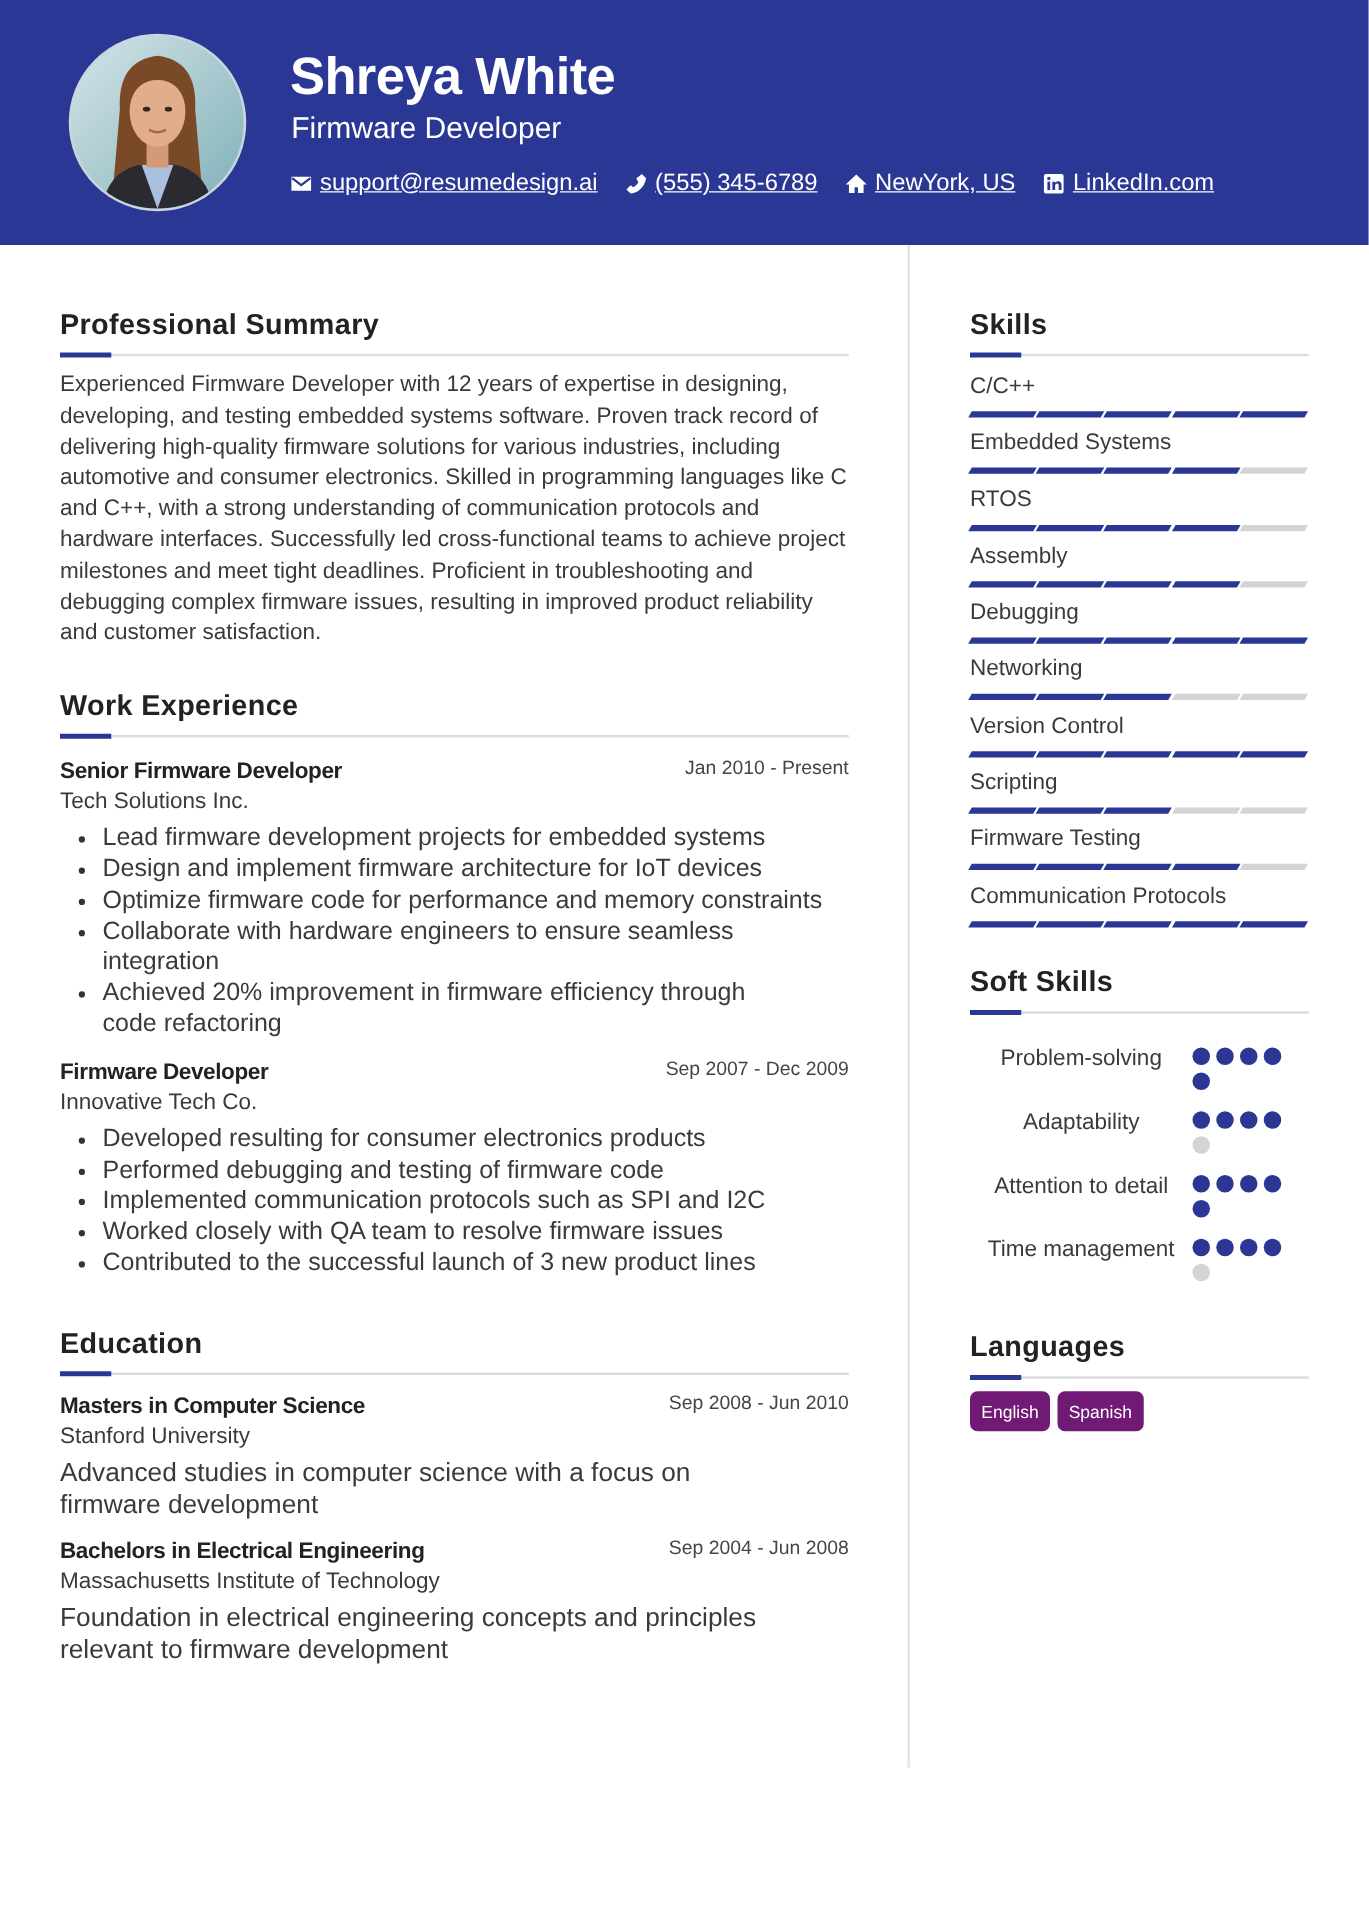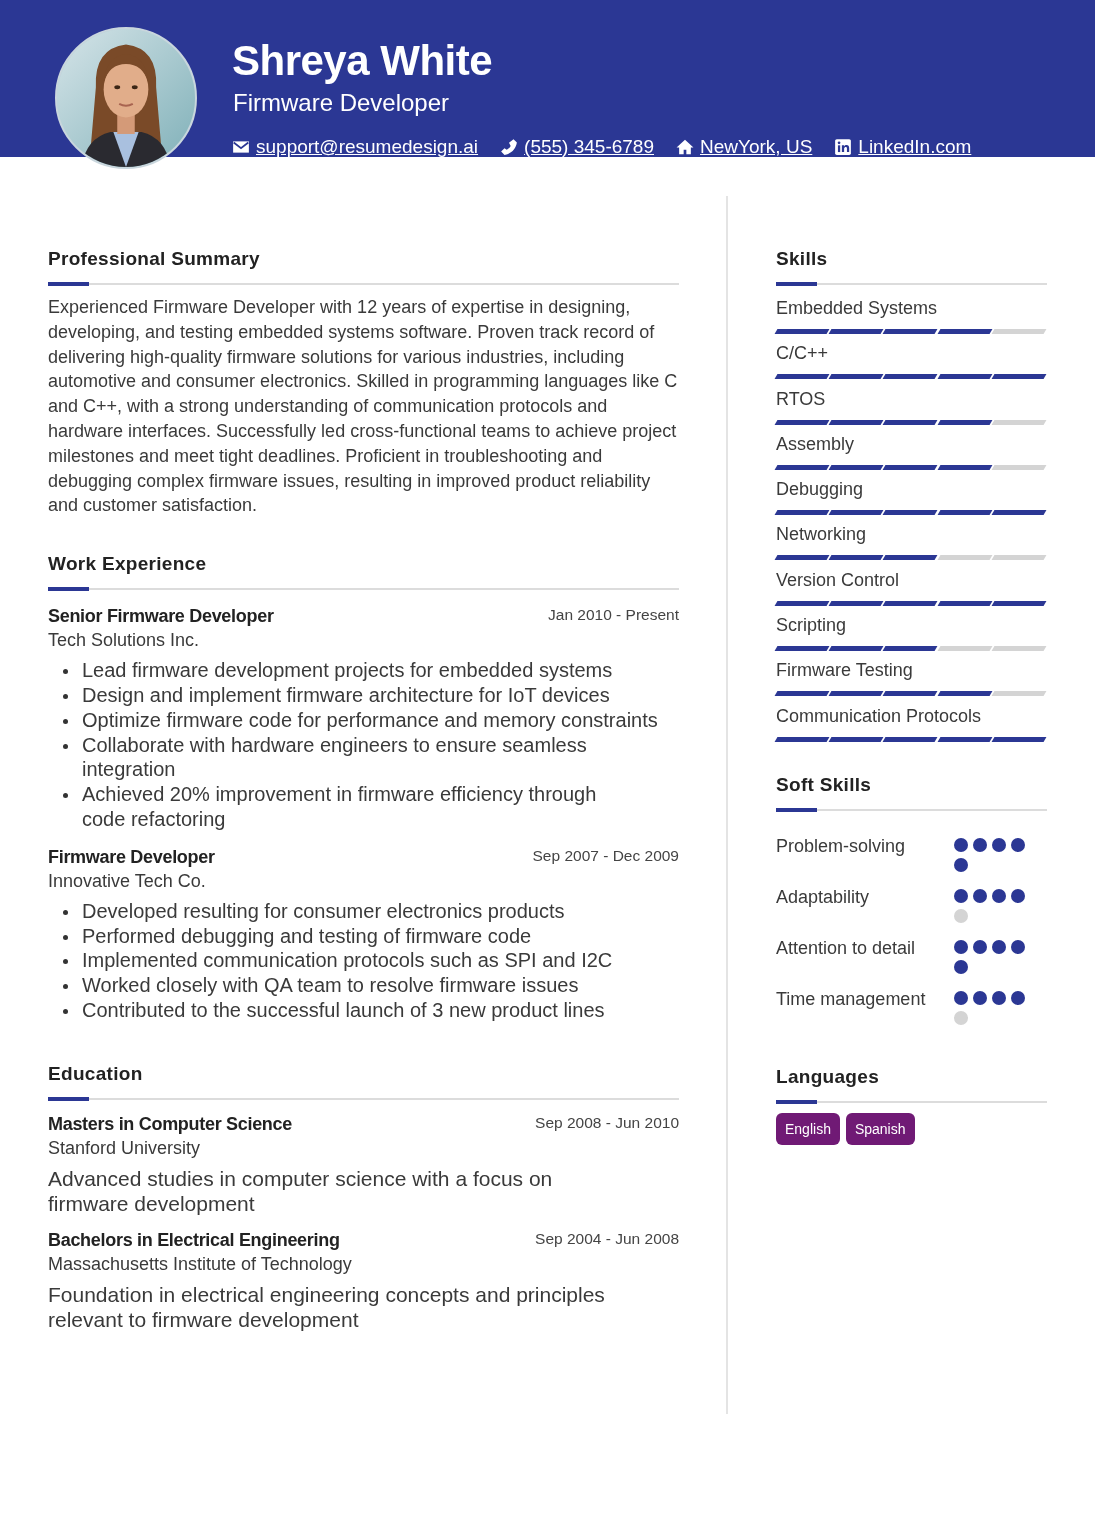--- a/index.html
+++ b/index.html
@@ -1,33 +1,33 @@
 <!DOCTYPE html>
 <html><head>
 <meta charset="utf-8">
 <style>
   * { box-sizing: border-box; margin: 0; padding: 0; }
   html, body { width: 1095px; height: 1536px; background: #ffffff; overflow: hidden; }
   body { font-family: "Liberation Sans", "DejaVu Sans", sans-serif; color: #333; position: relative; }
 
-  .header { position: absolute; left: 0; top: 0; width: 1095px; height: 157px; background: #2b3794; }
+  .header { position: absolute; left: 0; top: 0; width: 1095px; height: 196px; background: #2b3794; }
   .photo { position: absolute; left: 55px; top: 27px; width: 142px; height: 142px; border-radius: 50%; overflow: hidden; border: 2px solid #c9d6dd; background: #b9d3d9; }
   .photo svg { width: 100%; height: 100%; display: block; }
   .name { position: absolute; left: 232px; top: 36px; font-size: 42px; font-weight: bold; color: #fff; letter-spacing: -0.5px; line-height: 50px; }
   .title { position: absolute; left: 233px; top: 88px; font-size: 24px; color: #fff; line-height: 30px; }
   .contacts { position: absolute; left: 232px; top: 134px; height: 26px; display: flex; align-items: center; color: #fff; font-size: 19px; }
   .contact { display: flex; align-items: center; margin-right: 22px; white-space: nowrap; text-decoration: underline; }
   .contact svg { width: 18px; height: 18px; margin-right: 6px; fill: #fff; }
 
   .divider-v { position: absolute; left: 726px; top: 196px; width: 2px; height: 1218px; background: #e4e4e4; }
 
   .main { position: absolute; left: 48px; top: 240px; width: 631px; }
   .side { position: absolute; left: 776px; top: 240px; width: 271px; }
 
-  .sec-title { font-size: 19px; font-weight: bold; color: #222; letter-spacing: 0.3px; line-height: 38px; }
+  .sec-title { font-size: 23px; font-weight: bold; color: #222; letter-spacing: 0.3px; line-height: 38px; }
   .sec-rule { position: relative; height: 2px; background: #dcdcdc; margin-top: 5px; margin-bottom: 10px; }
   .sec-rule::before { content: ""; position: absolute; left: 0; top: -1px; width: 41px; height: 4px; background: #2b3794; }
 
   .para { font-size: 18px; line-height: 24.8px; color: #3a3a3a; }
 
   .entry { margin-top: 12px; }
   .entry-head { display: flex; justify-content: space-between; align-items: flex-start; }
   .entry-role { font-size: 18px; font-weight: bold; color: #222; letter-spacing: -0.3px; line-height: 24px; }
   .entry-date { font-size: 15.5px; color: #444; line-height: 22px; }
   .entry-org { font-size: 18px; color: #3a3a3a; line-height: 24px; }
@@ -178,37 +178,37 @@
   </section>
 </div>
 
 <div class="side">
 
   <section>
     <h2 class="sec-title">Skills</h2>
     <div class="sec-rule"></div>
     <div id="skills-list">
         <div class="skill">
+          <div class="skill-name">C/C++</div>
+          <div class="bar">
+            <div class="seg on"></div>
+            <div class="seg on"></div>
+            <div class="seg on"></div>
+            <div class="seg on"></div>
+            <div class="seg on"></div>
+          </div>
+        </div>
+        <div class="skill">
           <div class="skill-name">Embedded Systems</div>
           <div class="bar">
             <div class="seg on"></div>
             <div class="seg on"></div>
             <div class="seg on"></div>
             <div class="seg on"></div>
             <div class="seg"></div>
-          </div>
-        </div>
-        <div class="skill">
-          <div class="skill-name">C/C++</div>
-          <div class="bar">
-            <div class="seg on"></div>
-            <div class="seg on"></div>
-            <div class="seg on"></div>
-            <div class="seg on"></div>
-            <div class="seg on"></div>
           </div>
         </div>
         <div class="skill">
           <div class="skill-name">RTOS</div>
           <div class="bar">
             <div class="seg on"></div>
             <div class="seg on"></div>
             <div class="seg on"></div>
             <div class="seg on"></div>
             <div class="seg"></div>
@@ -283,21 +283,21 @@
             <div class="seg on"></div>
             <div class="seg on"></div>
           </div>
         </div>
       </div>
   </section>
 
   <section style="margin-top:18px;">
     <h2 class="sec-title">Soft Skills</h2>
     <div class="sec-rule"></div>
-    <div id="soft-list" style="margin-top:23px;">
+    <div id="soft-list" style="margin-top:23px;text-align:center;">
         <div class="soft-row" style="margin-bottom: 7px;">
           <div class="soft-name">Problem-solving</div>
           <div class="dots">
             <div class="dot on"></div>
             <div class="dot on"></div>
             <div class="dot on"></div>
             <div class="dot on"></div>
             <div class="dot on"></div>
           </div>
         </div>

